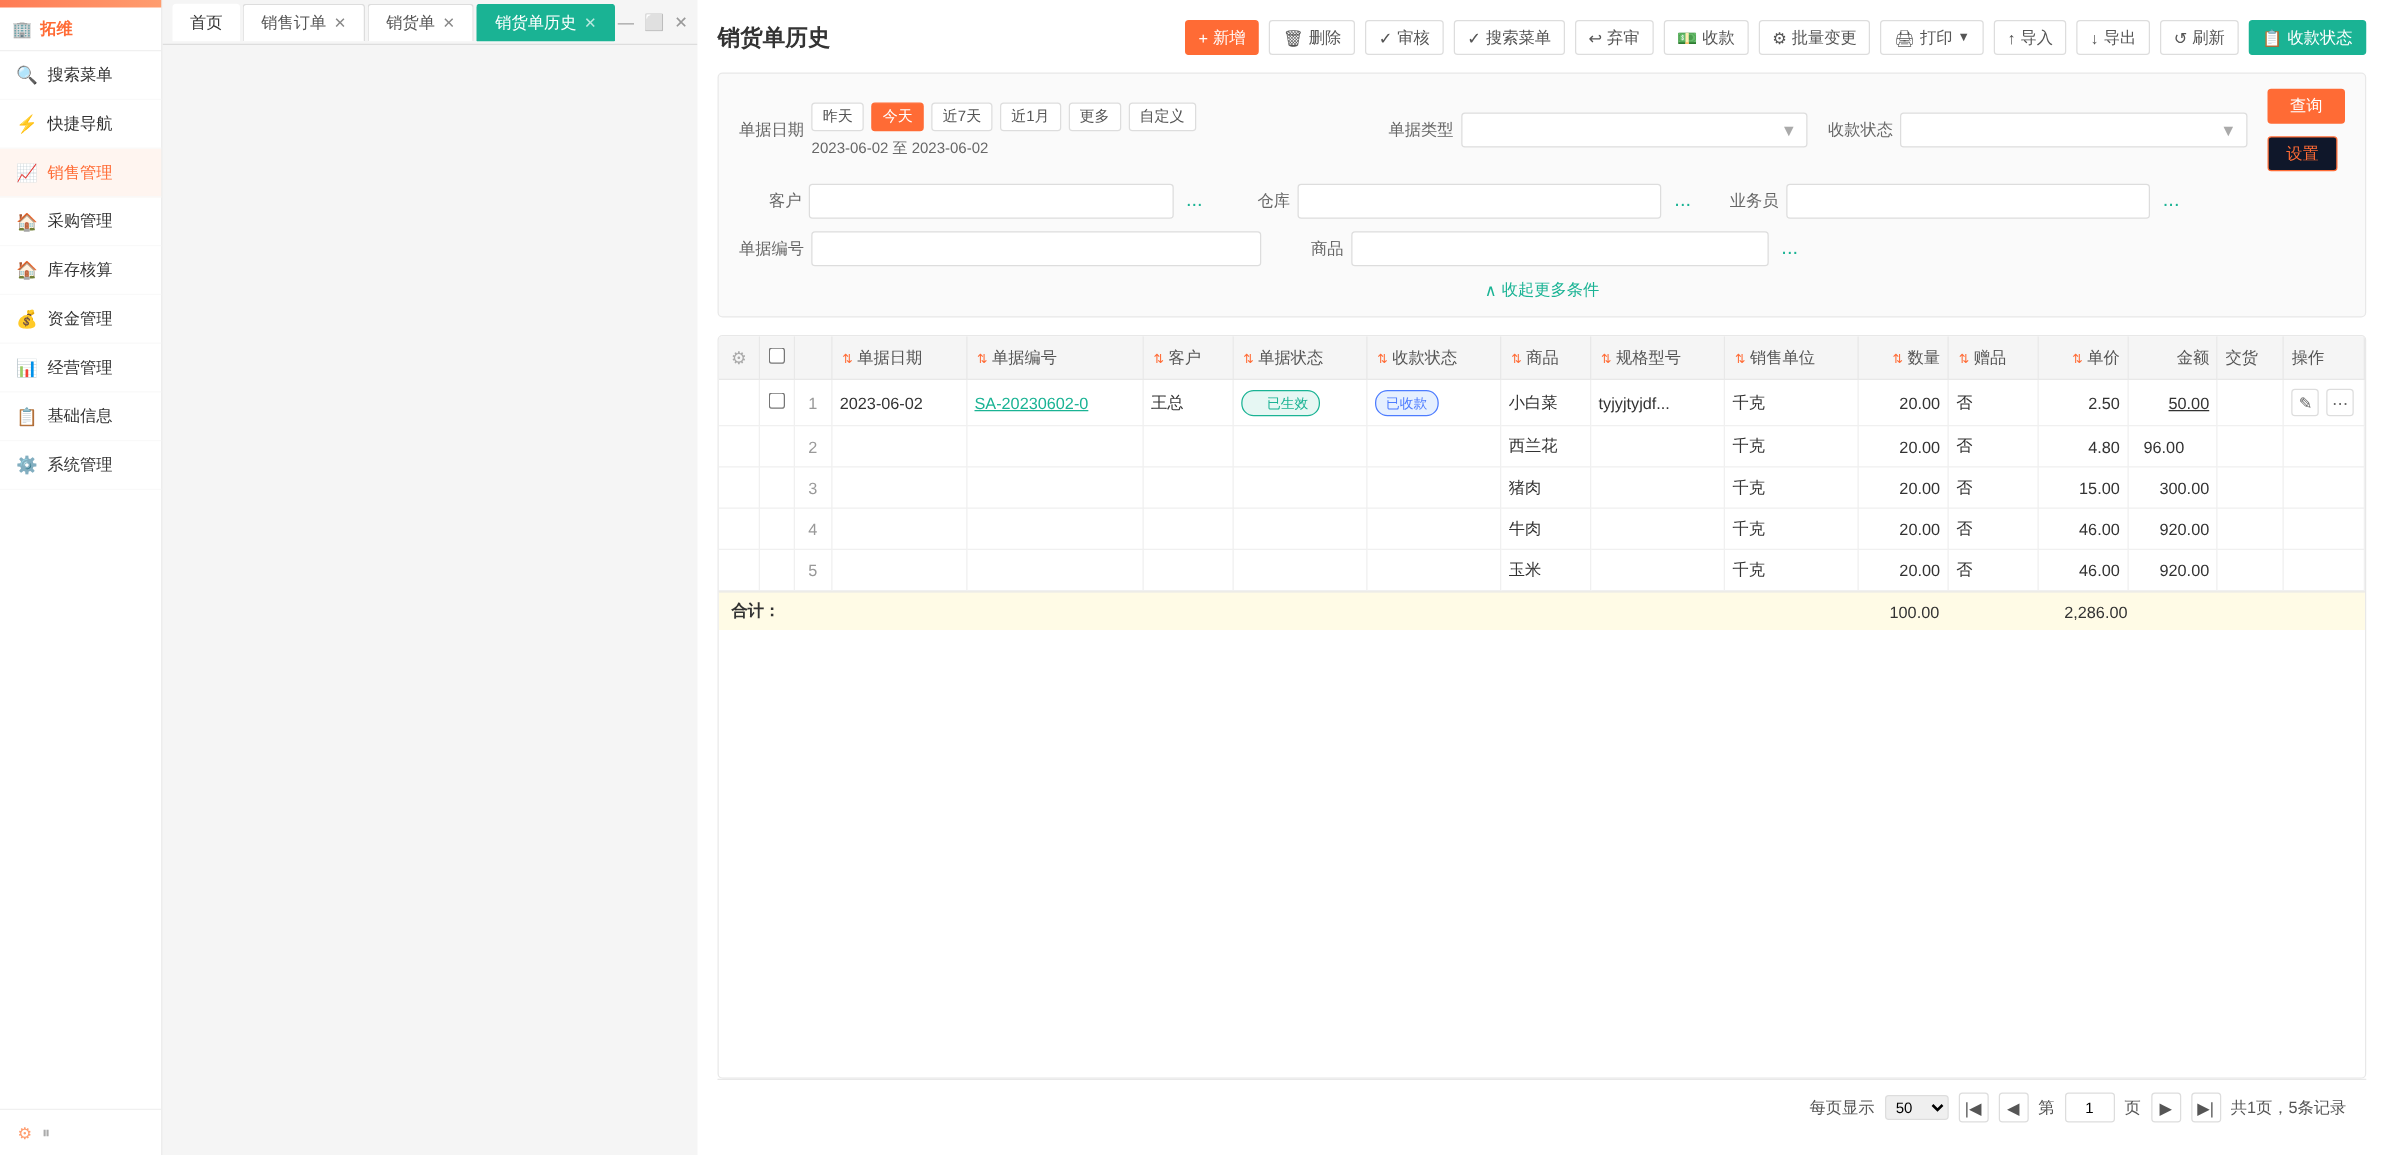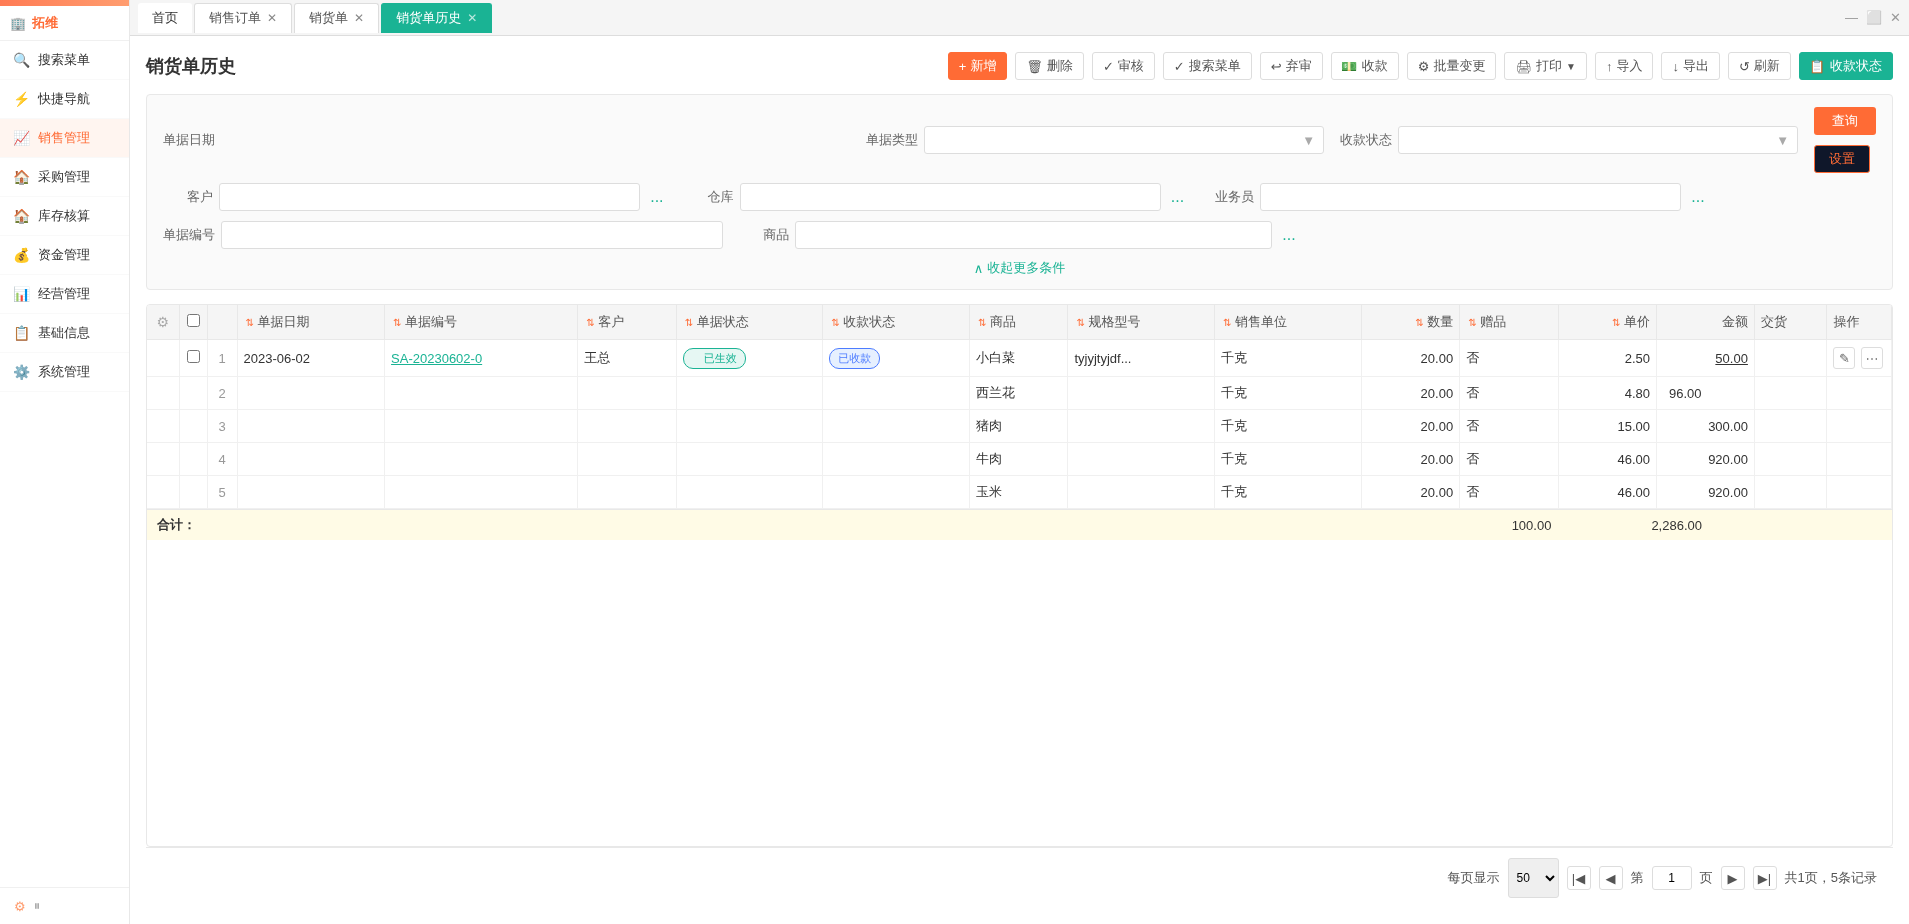--- a/index.html
+++ b/index.html
@@ -45,21 +45,21 @@
       align-items: center;
       gap: 8px;
       padding: 10px 14px;
       border-top: 1px solid #f0f0f0;
     }
 
     
     .main {
       flex: 1;
       display: flex;
-      flex-direction: column;
+      flex-direction: row;
       overflow: hidden;
     }
 
     
     .tabs-bar {
       display: flex;
       align-items: center;
       background: #f5f5f5;
       border-bottom: 1px solid #ddd;
       height: 36px;
@@ -342,21 +342,21 @@
     }
     .page-input {
       width: 40px;
       height: 24px;
       border: 1px solid #ddd;
       border-radius: 3px;
       text-align: center;
       font-size: 12px;
     }
     .per-page-select {
-      height: 40px;
+      height: 20px;
       border: 1px solid #ddd;
       border-radius: 3px;
       padding: 0 4px;
       font-size: 12px;
     }
 
     
     .table-wrap::-webkit-scrollbar { height: 6px; width: 6px; }
     .table-wrap::-webkit-scrollbar-track { background: #f1f1f1; }
     .table-wrap::-webkit-scrollbar-thumb { background: #ccc; border-radius: 3px; }
@@ -496,20 +496,31 @@
           <span>收款状态</span>
         </button>
       </div>
     </div>
 
     <div class="filter-section">
       <div class="filter-row">
 
         <div class="filter-item" style="flex:1.5;">
           <span class="filter-label">单据日期</span>
+          <div style="display:flex;flex-direction:column;gap:3px;">
+            <div class="date-range-row">
+              <button class="date-btn">昨天</button>
+              <button class="date-btn active">今天</button>
+              <button class="date-btn">近7天</button>
+              <button class="date-btn">近1月</button>
+              <button class="date-btn">更多</button>
+              <button class="date-btn">自定义</button>
+            </div>
+            <div class="date-range-text">2023-06-02 至 2023-06-02</div>
+          </div>
         </div>
 
         <div class="filter-item">
           <span class="filter-label">单据类型</span>
           <div class="filter-select" style="width:180px;">
             <span></span>
             <span style="color:#aaa;">▼</span>
           </div>
         </div>
 

